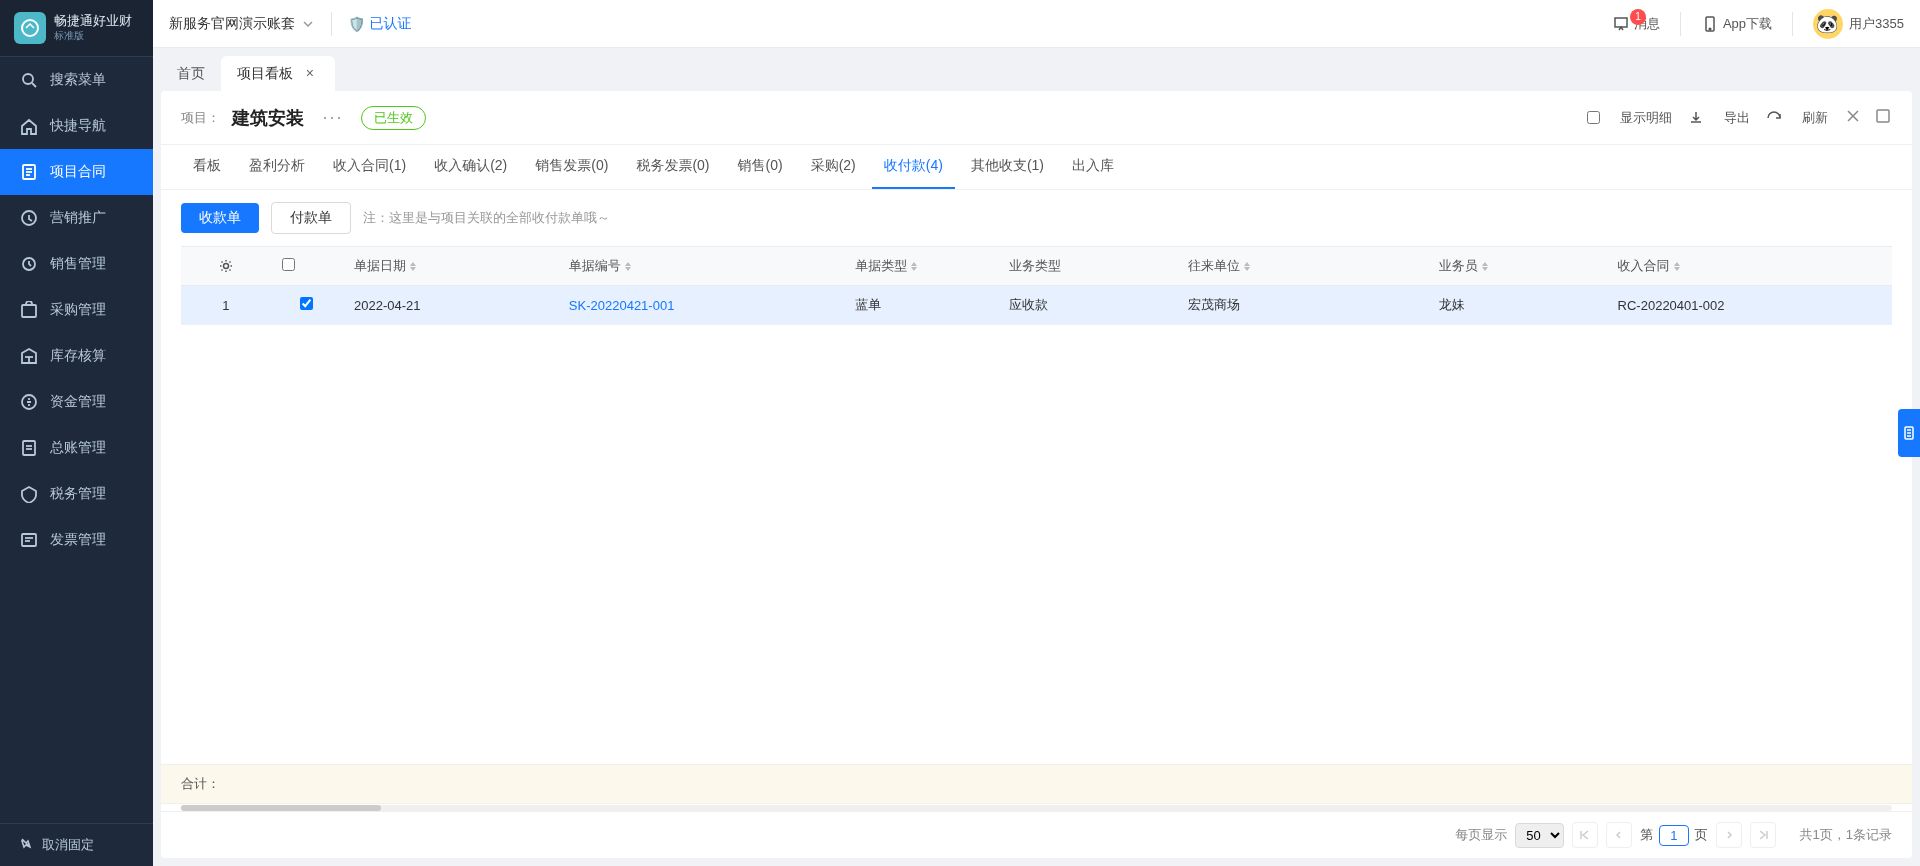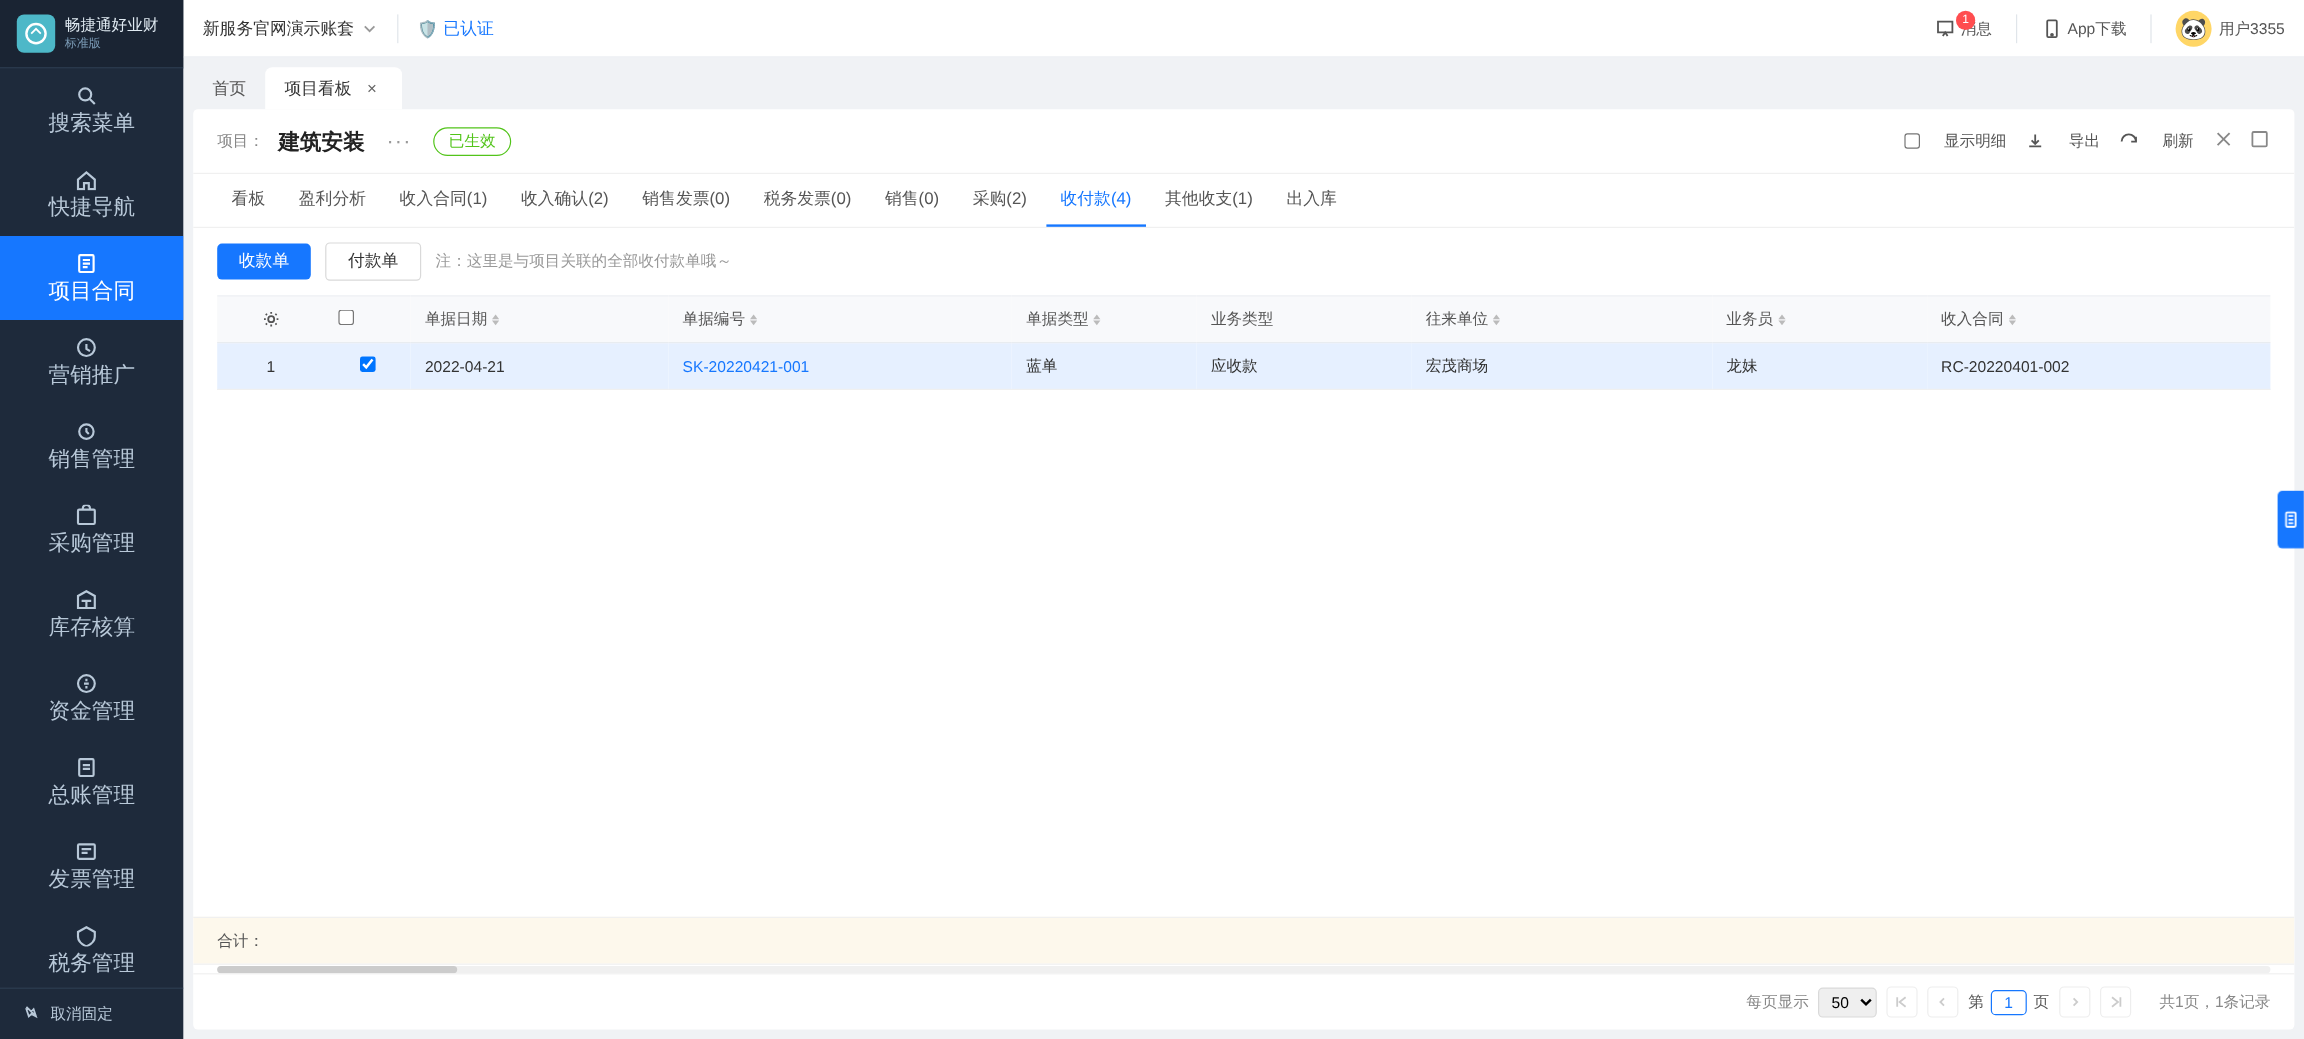--- a/index.html
+++ b/index.html
@@ -8,21 +8,21 @@
     
     .sidebar { width: 153px; background: #1e2a3b; color: #cdd6e0; display: flex; flex-direction: column; flex-shrink: 0; height: 100%; }
     .sidebar-logo { display: flex; align-items: center; padding: 12px 14px; border-bottom: 1px solid #2d3e52; background: #1a2433; }
     .sidebar-logo-icon { width: 32px; height: 32px; background: #4db8c8; border-radius: 6px; display: flex; align-items: center; justify-content: center; margin-right: 8px; flex-shrink: 0; }
     .sidebar-logo-icon svg { width: 20px; height: 20px; }
     .sidebar-logo-text { font-size: 13px; color: #e0eaf2; line-height: 1.3; }
     .sidebar-logo-sub { font-size: 10px; color: #7a9ab5; }
     .sidebar-scroll { flex: 1; overflow-y: auto; overflow-x: hidden; }
     .sidebar-scroll::-webkit-scrollbar { width: 4px; }
     .sidebar-scroll::-webkit-scrollbar-thumb { background: #3a4f66; border-radius: 2px; }
-    .sidebar-item { display: flex; align-items: center; padding: 12px 18px; cursor: pointer; transition: background 0.2s; color: #b8c8d8; font-size: 18px; flex-direction: column; }
+    .sidebar-item { display: flex; align-items: center; padding: 12px 18px; cursor: pointer; transition: background 0.2s; color: #b8c8d8; font-size: 14px; }
     .sidebar-item.active { background: #1677ff; color: #fff; }
     .sidebar-item-icon { width: 22px; height: 22px; margin-right: 10px; display: flex; align-items: center; justify-content: center; flex-shrink: 0; }
     .sidebar-item-icon svg { width: 18px; height: 18px; }
     .sidebar-footer { padding: 12px 18px; border-top: 1px solid #2d3e52; display: flex; align-items: center; cursor: pointer; color: #b8c8d8; font-size: 13px; }
     .sidebar-footer svg { width: 16px; height: 16px; margin-right: 8px; }
 
     
     .main { flex: 1; display: flex; flex-direction: column; overflow: hidden; background: #f0f2f5; }
 
     
@@ -228,35 +228,35 @@
             <line x1="6" y1="7" x2="12" y2="7"></line>
             <line x1="6" y1="10" x2="12" y2="10"></line>
           </svg>
       </div>
       <span>总账管理</span>
     </div>
 
     <div class="sidebar-item">
       <div class="sidebar-item-icon">
         <svg viewBox="0 0 18 18" fill="none" stroke="currentColor" stroke-width="1.8">
+            <path d="M9 2l7 4v4c0 4-3.5 6.5-7 8-3.5-1.5-7-4-7-8V6L9 2z"></path>
+          </svg>
+      </div>
+      <span>税务管理</span>
+    </div>
+
+    <div class="sidebar-item">
+      <div class="sidebar-item-icon">
+        <svg viewBox="0 0 18 18" fill="none" stroke="currentColor" stroke-width="1.8">
             <rect x="2" y="3" width="14" height="12" rx="1"></rect>
             <line x1="5" y1="7" x2="13" y2="7"></line>
             <line x1="5" y1="10" x2="10" y2="10"></line>
           </svg>
       </div>
       <span>发票管理</span>
-    </div>
-
-    <div class="sidebar-item">
-      <div class="sidebar-item-icon">
-        <svg viewBox="0 0 18 18" fill="none" stroke="currentColor" stroke-width="1.8">
-            <path d="M9 2l7 4v4c0 4-3.5 6.5-7 8-3.5-1.5-7-4-7-8V6L9 2z"></path>
-          </svg>
-      </div>
-      <span>税务管理</span>
     </div>
   </div>
   <div class="sidebar-footer">
     <svg viewBox="0 0 16 16" fill="none" stroke="currentColor" stroke-width="1.5">
       <path d="M4 2l8 8M6 4l2 2 2-2 2 6-4-2-2 2-2-6z"></path>
     </svg>
     <span>取消固定</span>
   </div>
 </div>
 

